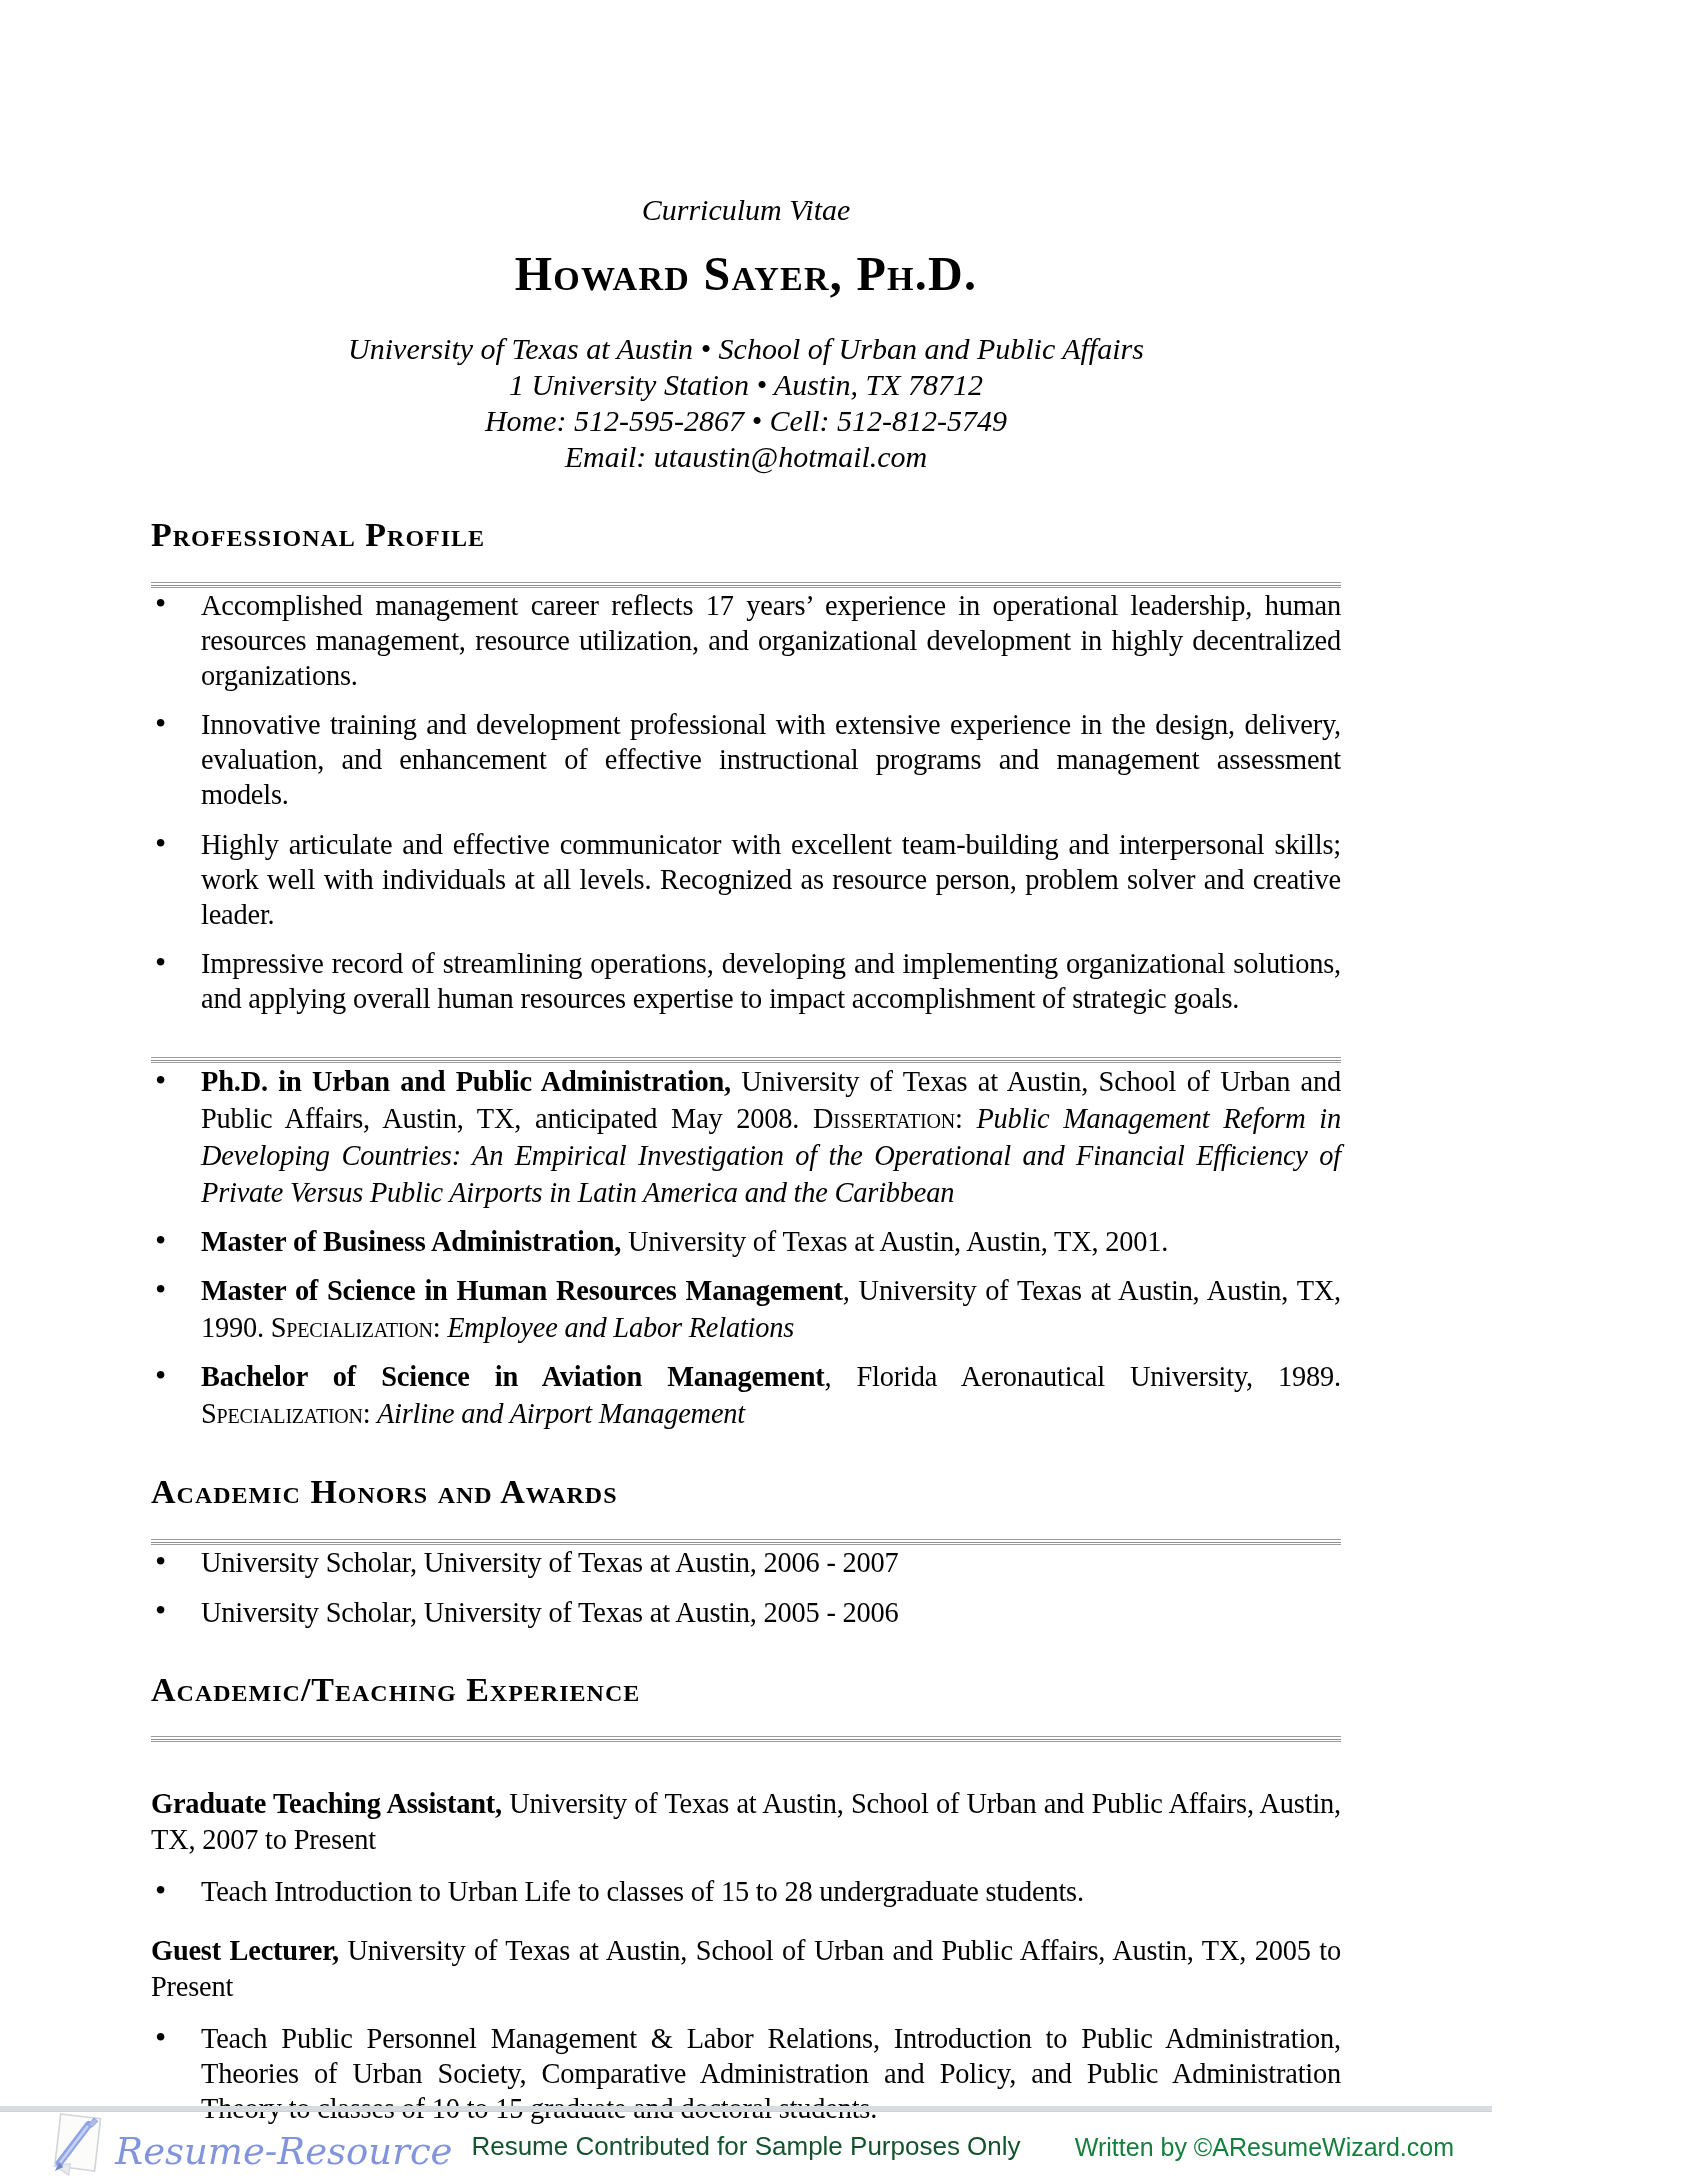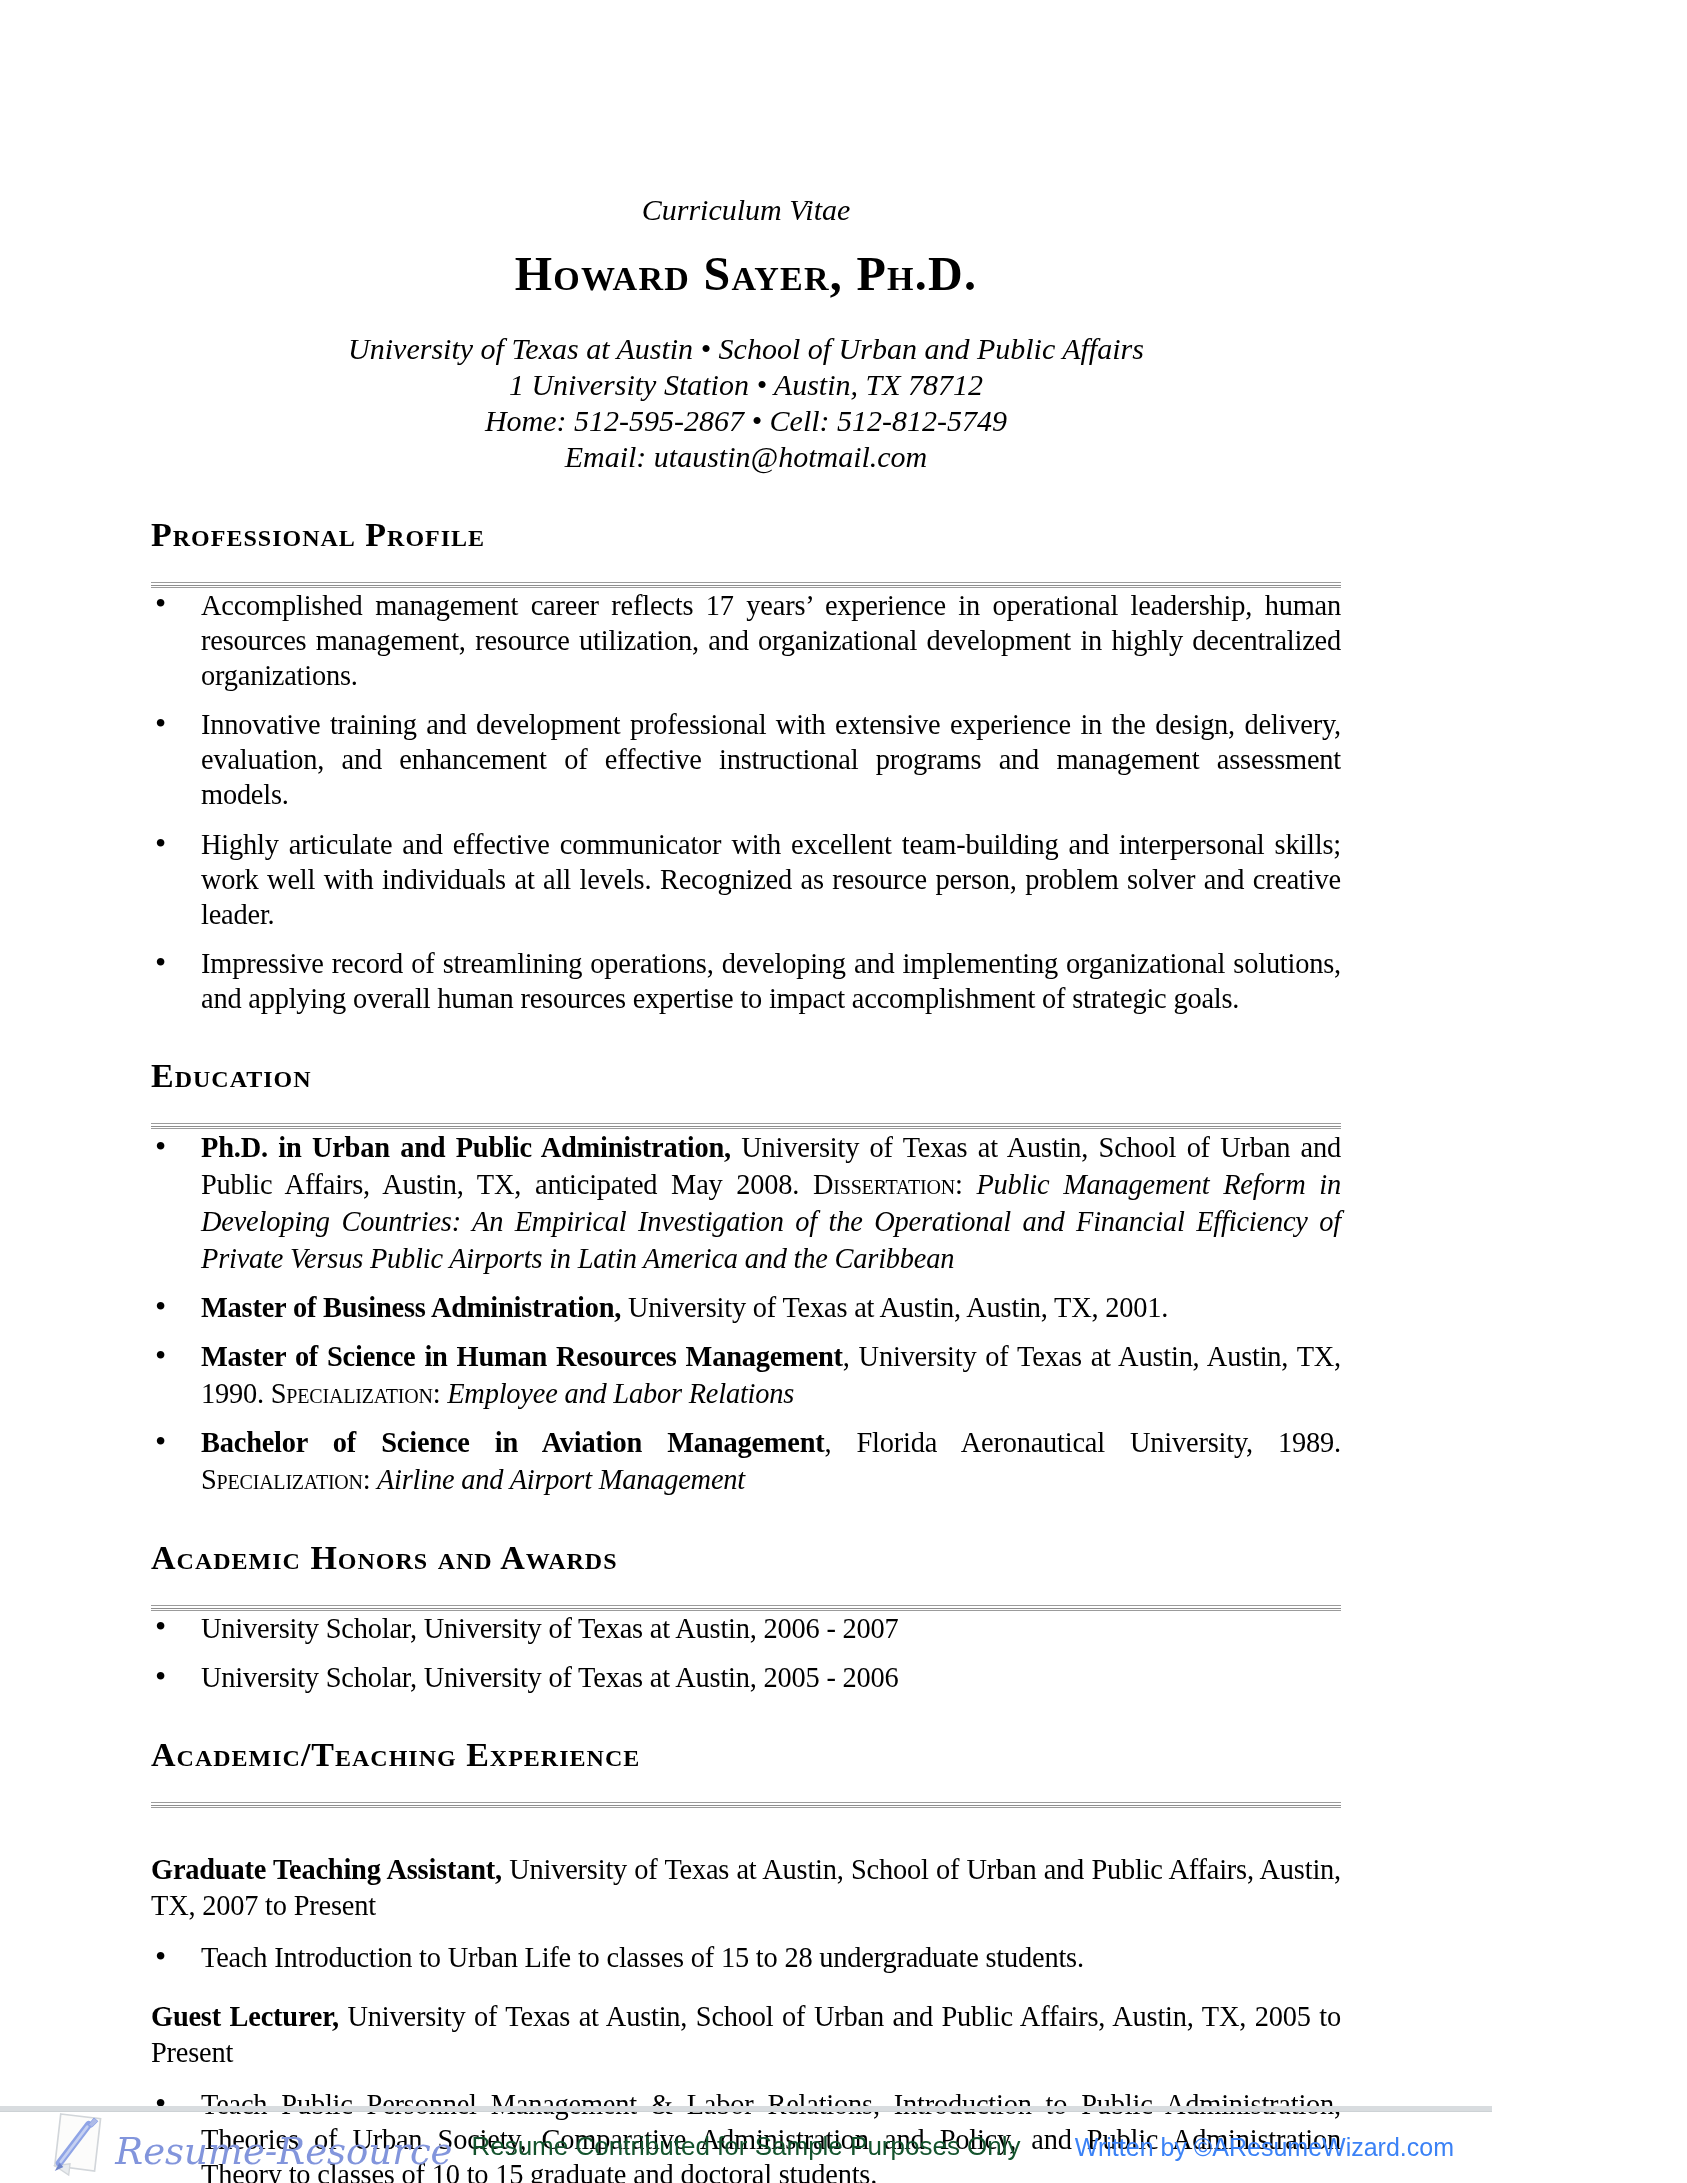--- a/index.html
+++ b/index.html
@@ -137,21 +137,21 @@
     bottom: 21px;
     font-size: 26px;
     color: #14532d;
     white-space: nowrap;
   }
   .footer-right {
     position: absolute;
     right: 38px;
     bottom: 21px;
     font-size: 25px;
-    color: #3b82f6;
+    color: #15803d;
     white-space: nowrap;
   }
 </style>
 </head>
 <body>
 
 <div class="page">
 
   <header class="cv-header">
     <div class="doc-label">Curriculum Vitae</div>
@@ -169,21 +169,20 @@
     <div class="section-rule"></div>
     <ul class="bullets section-body">
       <li>Accomplished management career reflects 17 years’ experience in operational leadership, human resources management, resource utilization, and organizational development in highly decentralized organizations.</li>
       <li>Innovative training and development professional with extensive experience in the design, delivery, evaluation, and enhancement of effective instructional programs and management assessment models.</li>
       <li>Highly articulate and effective communicator with excellent team-building and interpersonal skills; work well with individuals at all levels. Recognized as resource person, problem solver and creative leader.</li>
       <li>Impressive record of streamlining operations, developing and implementing organizational solutions, and applying overall human resources expertise to impact accomplishment of strategic goals.</li>
     </ul>
   </section>
 
   <section class="section">
-    <h2 class="section-heading">Education</h2>
     <div class="section-rule"></div>
     <ul class="bullets edu section-body">
       <li><span class="bold-lead">Ph.D. in Urban and Public Administration,</span><span> University of Texas at Austin, School of Urban and Public Affairs, Austin, TX, anticipated May 2008. </span><span class="sc">Dissertation:</span><span class="em"> Public Management Reform in Developing Countries: An Empirical Investigation of the Operational and Financial Efficiency of Private Versus Public Airports in Latin America and the Caribbean</span></li>
       <li><span class="bold-lead">Master of Business Administration,</span><span> University of Texas at Austin, Austin, TX, 2001.</span></li>
       <li><span class="bold-lead">Master of Science in Human Resources Management</span><span>, University of Texas at Austin, Austin, TX, 1990. </span><span class="sc">Specialization:</span><span class="em"> Employee and Labor Relations</span></li>
       <li><span class="bold-lead">Bachelor of Science in Aviation Management</span><span>, Florida Aeronautical University, 1989. </span><span class="sc">Specialization:</span><span class="em"> Airline and Airport Management</span></li>
     </ul>
   </section>
 
   <section class="section">

